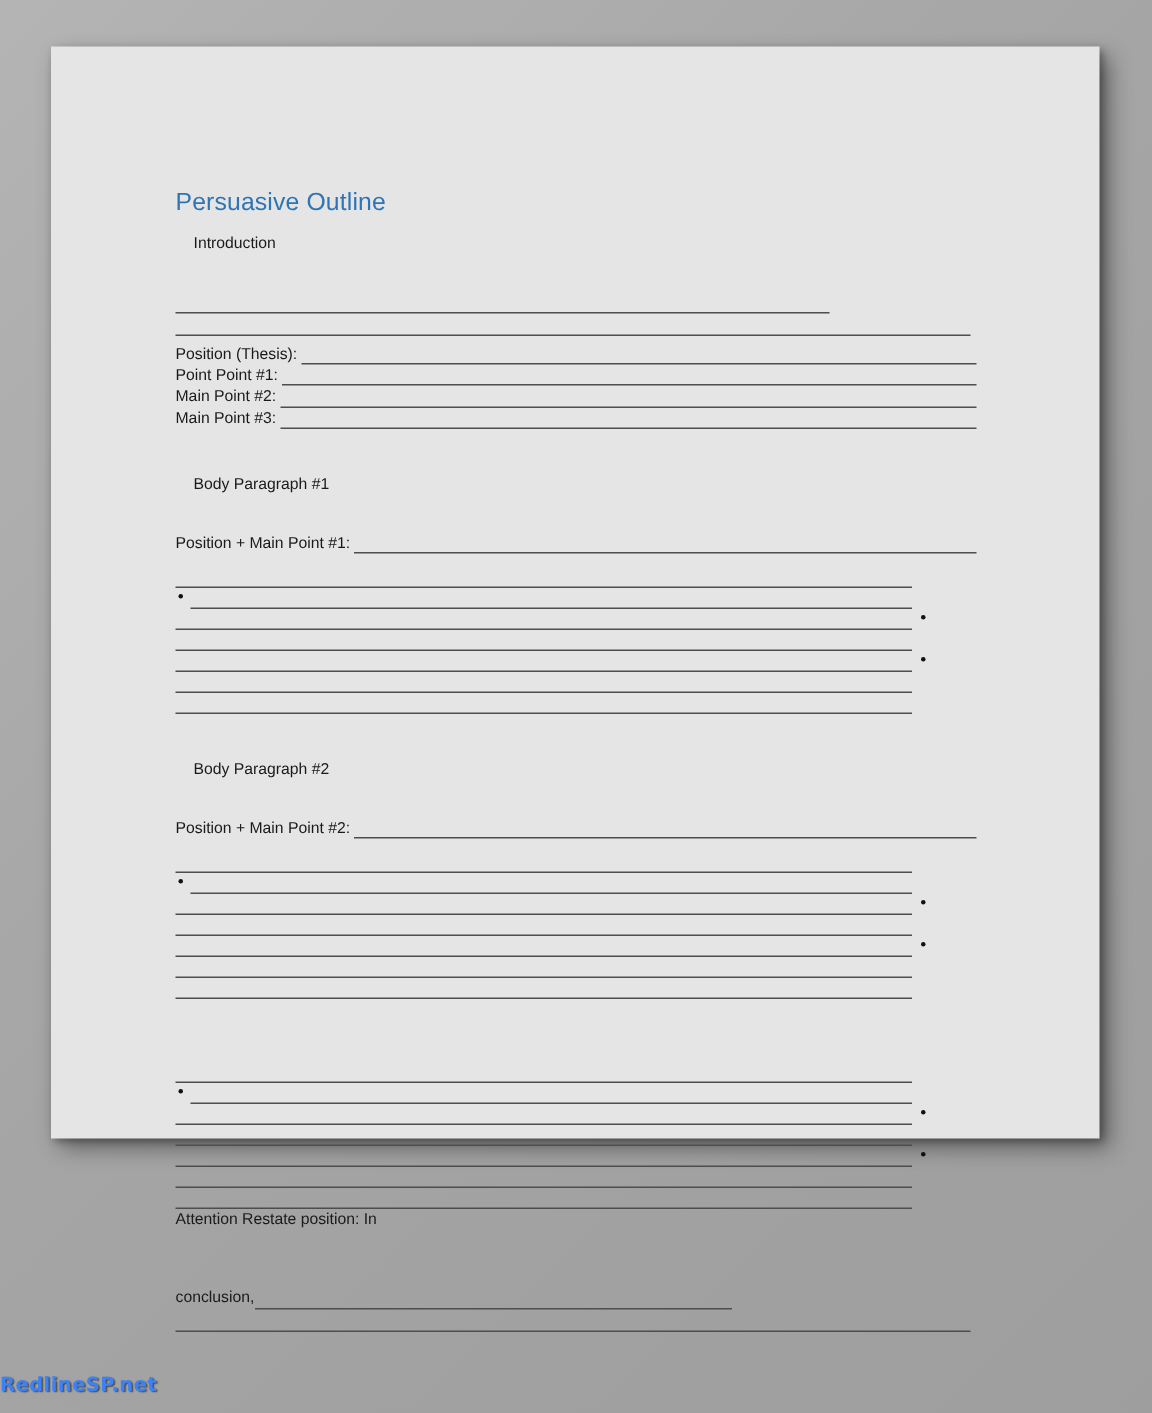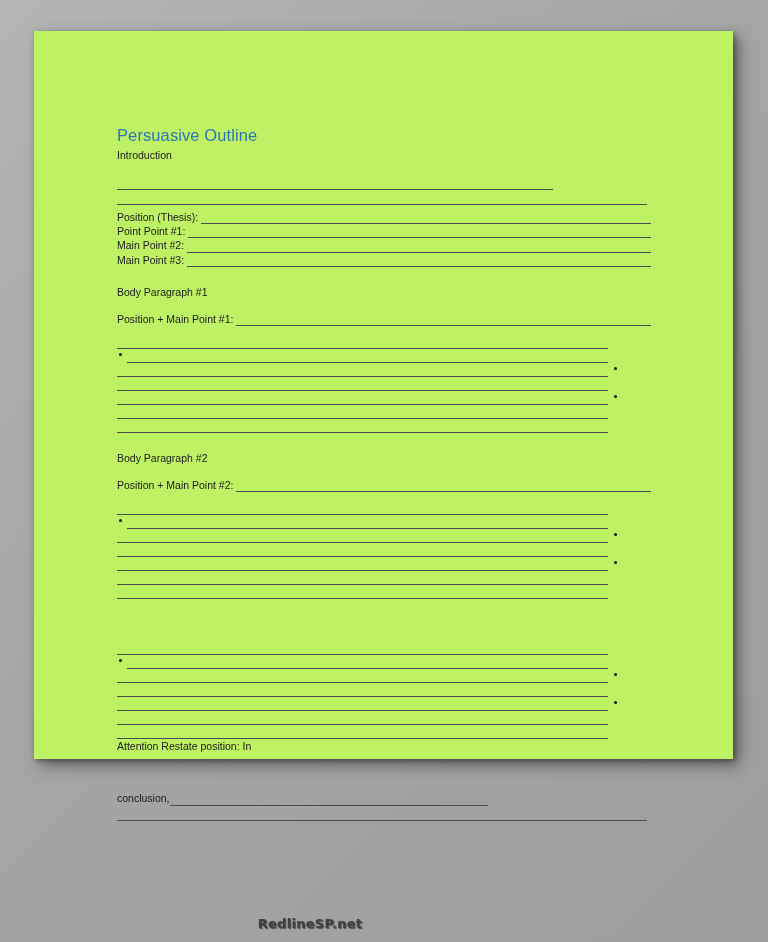--- a/index.html
+++ b/index.html
@@ -17,21 +17,21 @@
     position: relative;
   }
 
   
   #page {
     position: absolute;
     left: 34px;
     top: 31px;
     width: 699px;
     height: 728px;
-    background: #bef264;
+    background: #e5e5e5;
     box-shadow: 6px 6px 14px rgba(0,0,0,0.42),
                 2px 2px 5px rgba(0,0,0,0.30);
   }
 
   #content {
     position: absolute;
     left: 83px;       
     top: 95px;        
     width: 534px;
   }
@@ -48,21 +48,21 @@
   .label {
     font-size: 10.5px;
     color: #1a1a1a;
     line-height: 1.35;
     margin: 0;
     white-space: nowrap;
   }
   .section-head {
     font-size: 10.5px;
     color: #1a1a1a;
-    margin: 0;
+    margin: 12px;
   }
 
   
   .rule {
     height: 0;
     border-top: 1.3px solid #4d4d4d;
     margin: 0;
   }
   
   .rule-full { width: 530px; }
@@ -146,25 +146,25 @@
   .gap-sm { height: 9px; }
   .gap-md { height: 14px; }
   .gap-lg { height: 19px; }
 
   
   #watermark {
     position: absolute;
     left: 0;
     top: 916px;
     width: 620px;
-    text-align: center;
+    text-align: left;
     font-family: "DejaVu Sans", sans-serif;
     font-size: 13px;
     font-weight: bold;
-    color: #404040;
+    color: #3b82f6;
     letter-spacing: 0.3px;
     text-shadow: 1px 1px 1px rgba(0,0,0,0.55);
   }
 </style>
 </head>
 <body>
 
 <div id="page">
   <div id="content">
 

